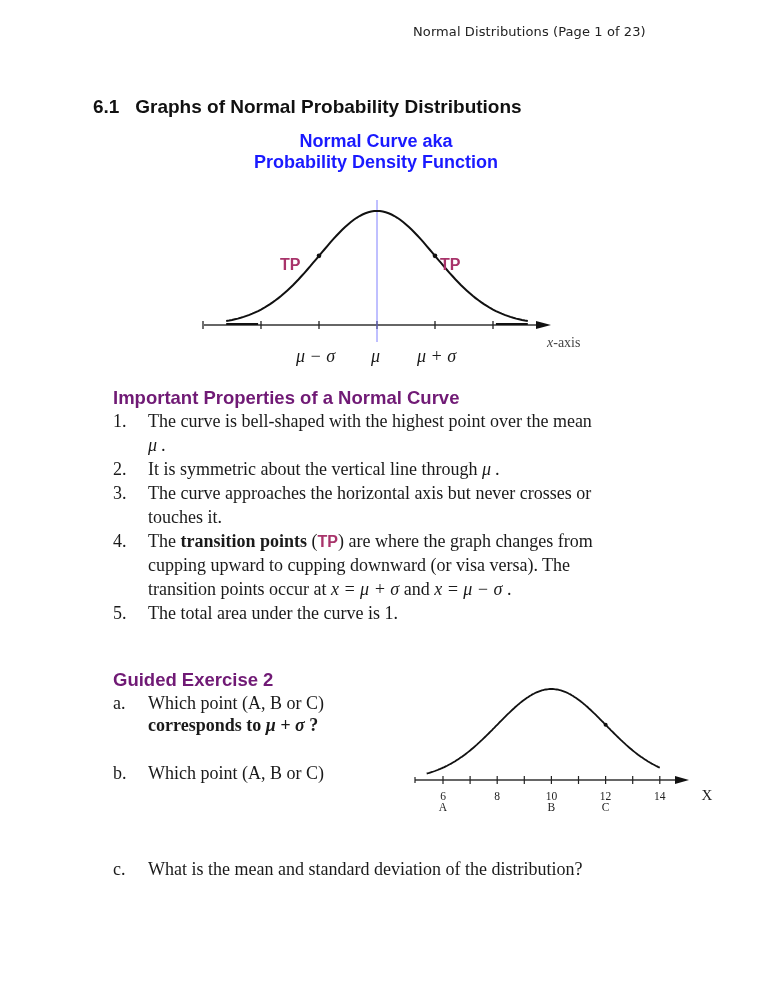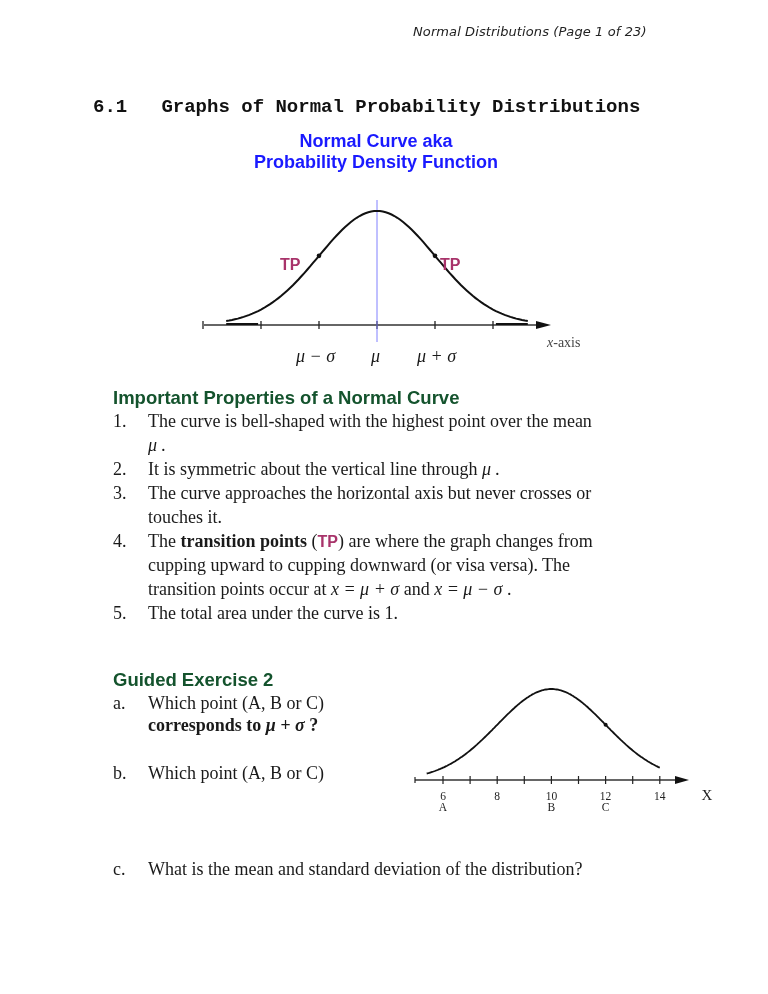--- a/index.html
+++ b/index.html
@@ -1,31 +1,31 @@
 <!DOCTYPE html>
 <html><head>
 <meta charset="utf-8">
 <style>
   html,body{margin:0;padding:0;background:#fff;}
   body{width:768px;height:994px;position:relative;overflow:hidden;color:#111;}
   .abs{position:absolute;}
   .hdr{font-family:"DejaVu Sans",sans-serif;font-size:13px;color:#222;letter-spacing:0.1px;}
-  .h1{font-family:Liberation Mono, monospace;font-weight:bold;font-size:19px;color:#111;}
+  .h1{font-family:Liberation Sans, sans-serif;font-weight:bold;font-size:19px;color:#111;}
   .blue-title{font-family:"Liberation Sans",sans-serif;font-weight:bold;font-size:18px;color:#1a1aff;text-align:center;line-height:21px;}
-  .h2{font-family:"Liberation Sans",sans-serif;font-weight:bold;font-size:18.5px;color:#14532d;text-align:right;}
+  .h2{font-family:"Liberation Sans",sans-serif;font-weight:bold;font-size:18.5px;color:#701a75;text-align:right;}
   .serif{font-family:"Liberation Serif",serif;font-size:18px;color:#1a1a1a;line-height:24px;}
   .num{position:absolute;}
   .tp{color:#a8336a;font-family:"Liberation Sans",sans-serif;font-weight:bold;}
   .math{font-family:"Liberation Serif",serif;font-style:italic;}
   .tick-lbl{font-family:"Liberation Serif",serif;font-size:11.5px;fill:#222;}
 </style>
 </head>
 <body>
 
-<div class="abs hdr" style="left:413px;top:24px;font-style:italic;">Normal Distributions (Page 1 of 23)</div>
+<div class="abs hdr" style="left:413px;top:24px;">Normal Distributions (Page 1 of 23)</div>
 
 <div class="abs h1" style="left:93px;top:96px;white-space:pre;">6.1   Graphs of Normal Probability Distributions</div>
 
 <div class="abs blue-title" style="left:200px;top:131px;width:352px;">
   <div>Normal Curve aka</div>
   <div>Probability Density Function</div>
 </div>
 
 <svg class="abs" style="left:0;top:0;" width="768" height="994">
   <g id="chart1">

